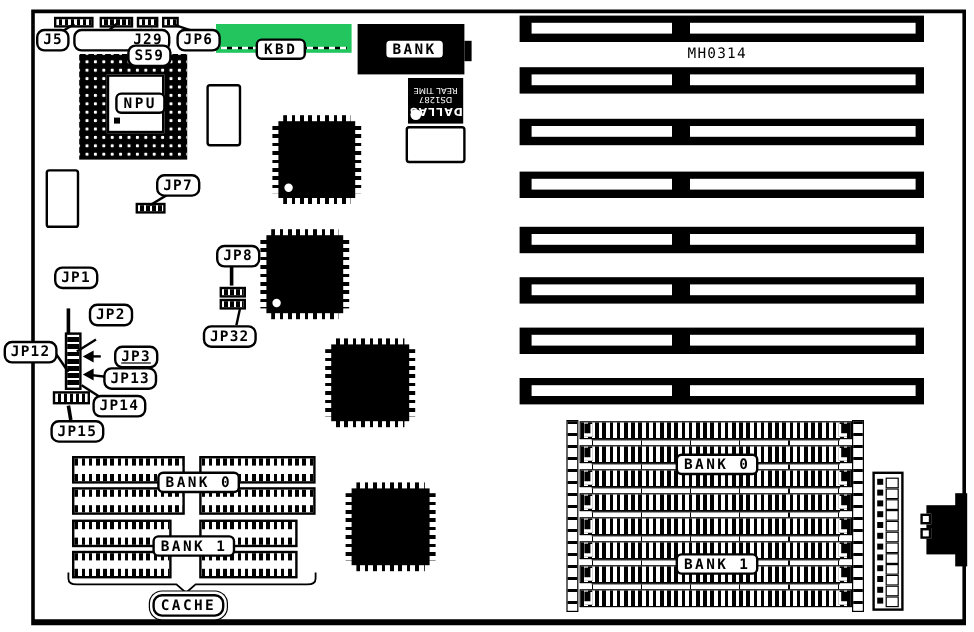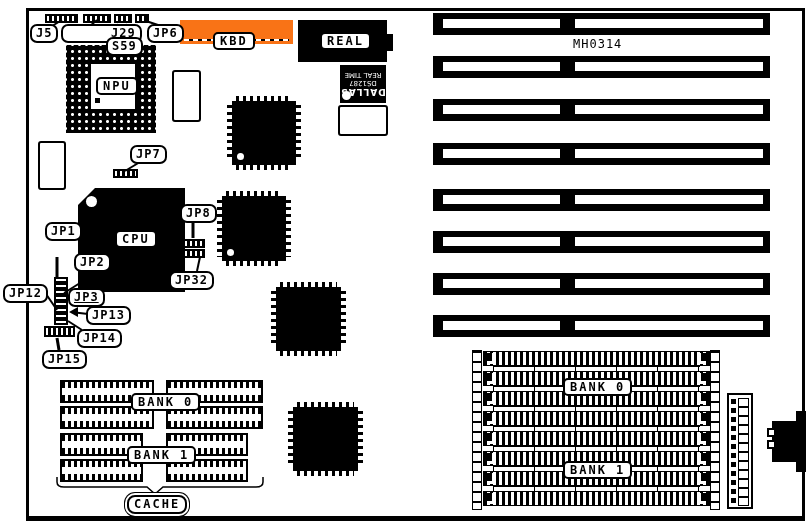--- a/index.html
+++ b/index.html
@@ -40,21 +40,21 @@
        clip-path:polygon(0 17px,17px 0,100% 0,100% 100%,0 100%);}
   .cpu .hole{position:absolute;left:8px;top:8px;width:11px;height:11px;border-radius:50%;background:#fff;}
 
   
   .npu{position:absolute;left:66px;top:45px;width:90px;height:88px;background-color:#000;
        background-image:radial-gradient(#fff 1.3px,rgba(0,0,0,0) 1.6px);background-size:7px 7px;background-position:3px 3px;}
   .npu .inner{position:absolute;left:23px;top:17px;width:48px;height:49px;background:#fff;border:2px solid #000;}
   .npu .pin1{position:absolute;left:4px;bottom:6px;width:5px;height:5px;background:#000;}
 
   
-  .kbd{position:absolute;left:180px;top:20px;width:113px;height:24px;background:#f97316;}
+  .kbd{position:absolute;left:180px;top:20px;width:113px;height:24px;background:#22c55e;}
   .kbd:after{content:"";position:absolute;left:4px;right:4px;bottom:3px;height:2px;
        background:repeating-linear-gradient(90deg,#fff 0 5px,#000 5px 9px);}
   .bios{position:absolute;left:298px;top:20px;width:89px;height:42px;background:#000;}
   .bios-tab{position:absolute;left:387px;top:34px;width:6px;height:17px;background:#000;}
 
   
   .rtc{position:absolute;left:340px;top:65px;width:46px;height:38px;background:#000;color:#fff;
        transform:rotate(180deg);display:flex;flex-direction:column;align-items:center;justify-content:center;
        font-family:"DejaVu Sans",sans-serif;text-align:center;}
   .rtc .l1{font-size:9px;font-weight:bold;line-height:10px;letter-spacing:1px;}
@@ -118,21 +118,21 @@
       <span class="biglabel" style="left:5px;top:13px;">NPU</span>
       <i class="pin1"></i>
     </div>
   </div>
 
   <div class="kbd">
     <span class="biglabel" style="left:33px;top:12px;">KBD</span>
   </div>
 
   <div class="bios">
-    <span class="biglabel" style="left:22px;top:12px;">REAL</span>
+    <span class="biglabel" style="left:22px;top:12px;">BANK</span>
   </div>
   <div class="bios-tab"></div>
 
   <div class="rtc">
     <i class="bug"></i>
     <span class="l1">DALLAS</span>
     <span class="l2">DS1287</span>
     <span class="l3">REAL TIME</span>
   </div>
 
@@ -142,24 +142,20 @@
 
   <div class="qfp" style="left:227px;top:96px;width:74px;height:74px;">
       <i class="dot"></i>
     </div>
   <div class="qfp" style="left:217px;top:191px;width:74px;height:75px;">
       <i class="dot"></i>
     </div>
   <div class="qfp" style="left:271px;top:282px;width:75px;height:74px;"></div>
   <div class="qfp" style="left:288px;top:402px;width:75px;height:74px;"></div>
 
-  <div class="cpu">
-    <i class="hole"></i>
-    <span class="biglabel" style="left:37px;top:42px;">CPU</span>
-  </div>
 
   <div class="strip-h" style="left:183px;top:239px;width:22px;height:9px;"></div>
   <div class="strip-h" style="left:183px;top:249px;width:22px;height:9px;"></div>
 
   <div class="strip-v" style="left:54px;top:277px;width:14px;height:48px;"></div>
   <div class="strip-h" style="left:44px;top:326px;width:31px;height:11px;"></div>
 
   <div class="strip-h" style="left:113px;top:169px;width:25px;height:9px;"></div>
 
   <div class="isa" style="top:13px;">
@@ -274,21 +270,21 @@
     <path d="M57,477 L57,482 Q57,487 64,487 L147,487 L155,494 L163,487 L256,487 Q263,487 263,482 L263,477" stroke="#000" stroke-width="1.5" fill="none"></path>
   </svg>
 
   <span class="callout" style="left:30px;top:24px;">J5</span>
   <span class="callout" style="left:61px;top:24px;padding-left:48px;">J29</span>
   <span class="callout" style="left:106px;top:37px;">S59</span>
   <span class="callout" style="left:147px;top:24px;">JP6</span>
   <span class="callout" style="left:130px;top:145px;">JP7</span>
   <span class="callout" style="left:45px;top:222px;">JP1</span>
   <span class="callout" style="left:74px;top:253px;">JP2</span>
-  <span class="callout" style="left:68px;top:288px;text-decoration:underline;">JP3</span>
+  <span class="callout" style="left:95px;top:288px;text-decoration:underline;">JP3</span>
   <span class="callout" style="left:3px;top:284px;">JP12</span>
   <span class="callout" style="left:86px;top:306px;">JP13</span>
   <span class="callout" style="left:77px;top:329px;">JP14</span>
   <span class="callout" style="left:42px;top:350px;">JP15</span>
   <span class="callout" style="left:180px;top:204px;">JP8</span>
   <span class="callout" style="left:169px;top:271px;">JP32</span>
 
 </div>
 
 </body></html>

